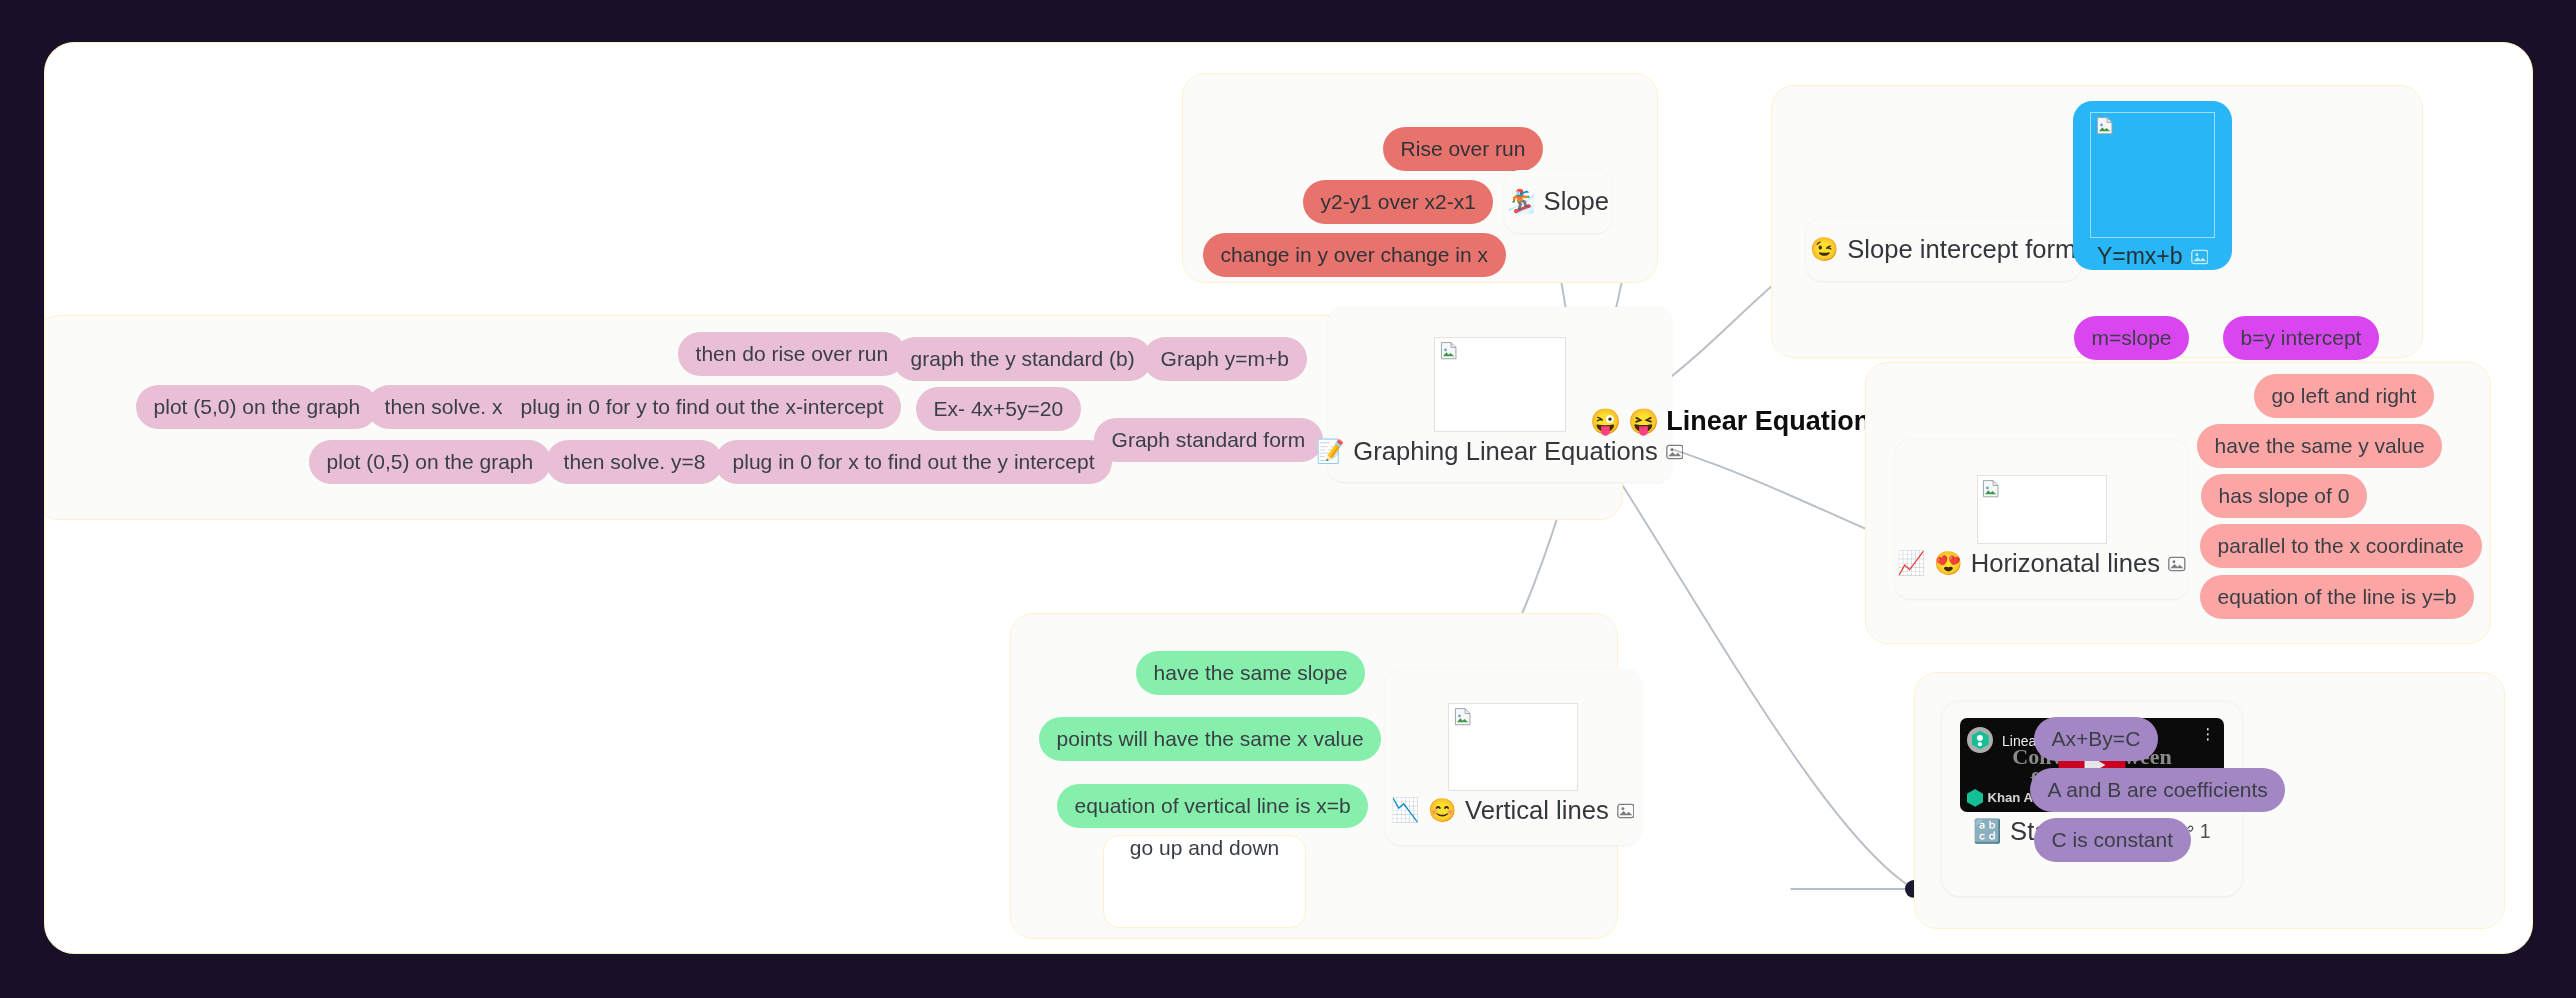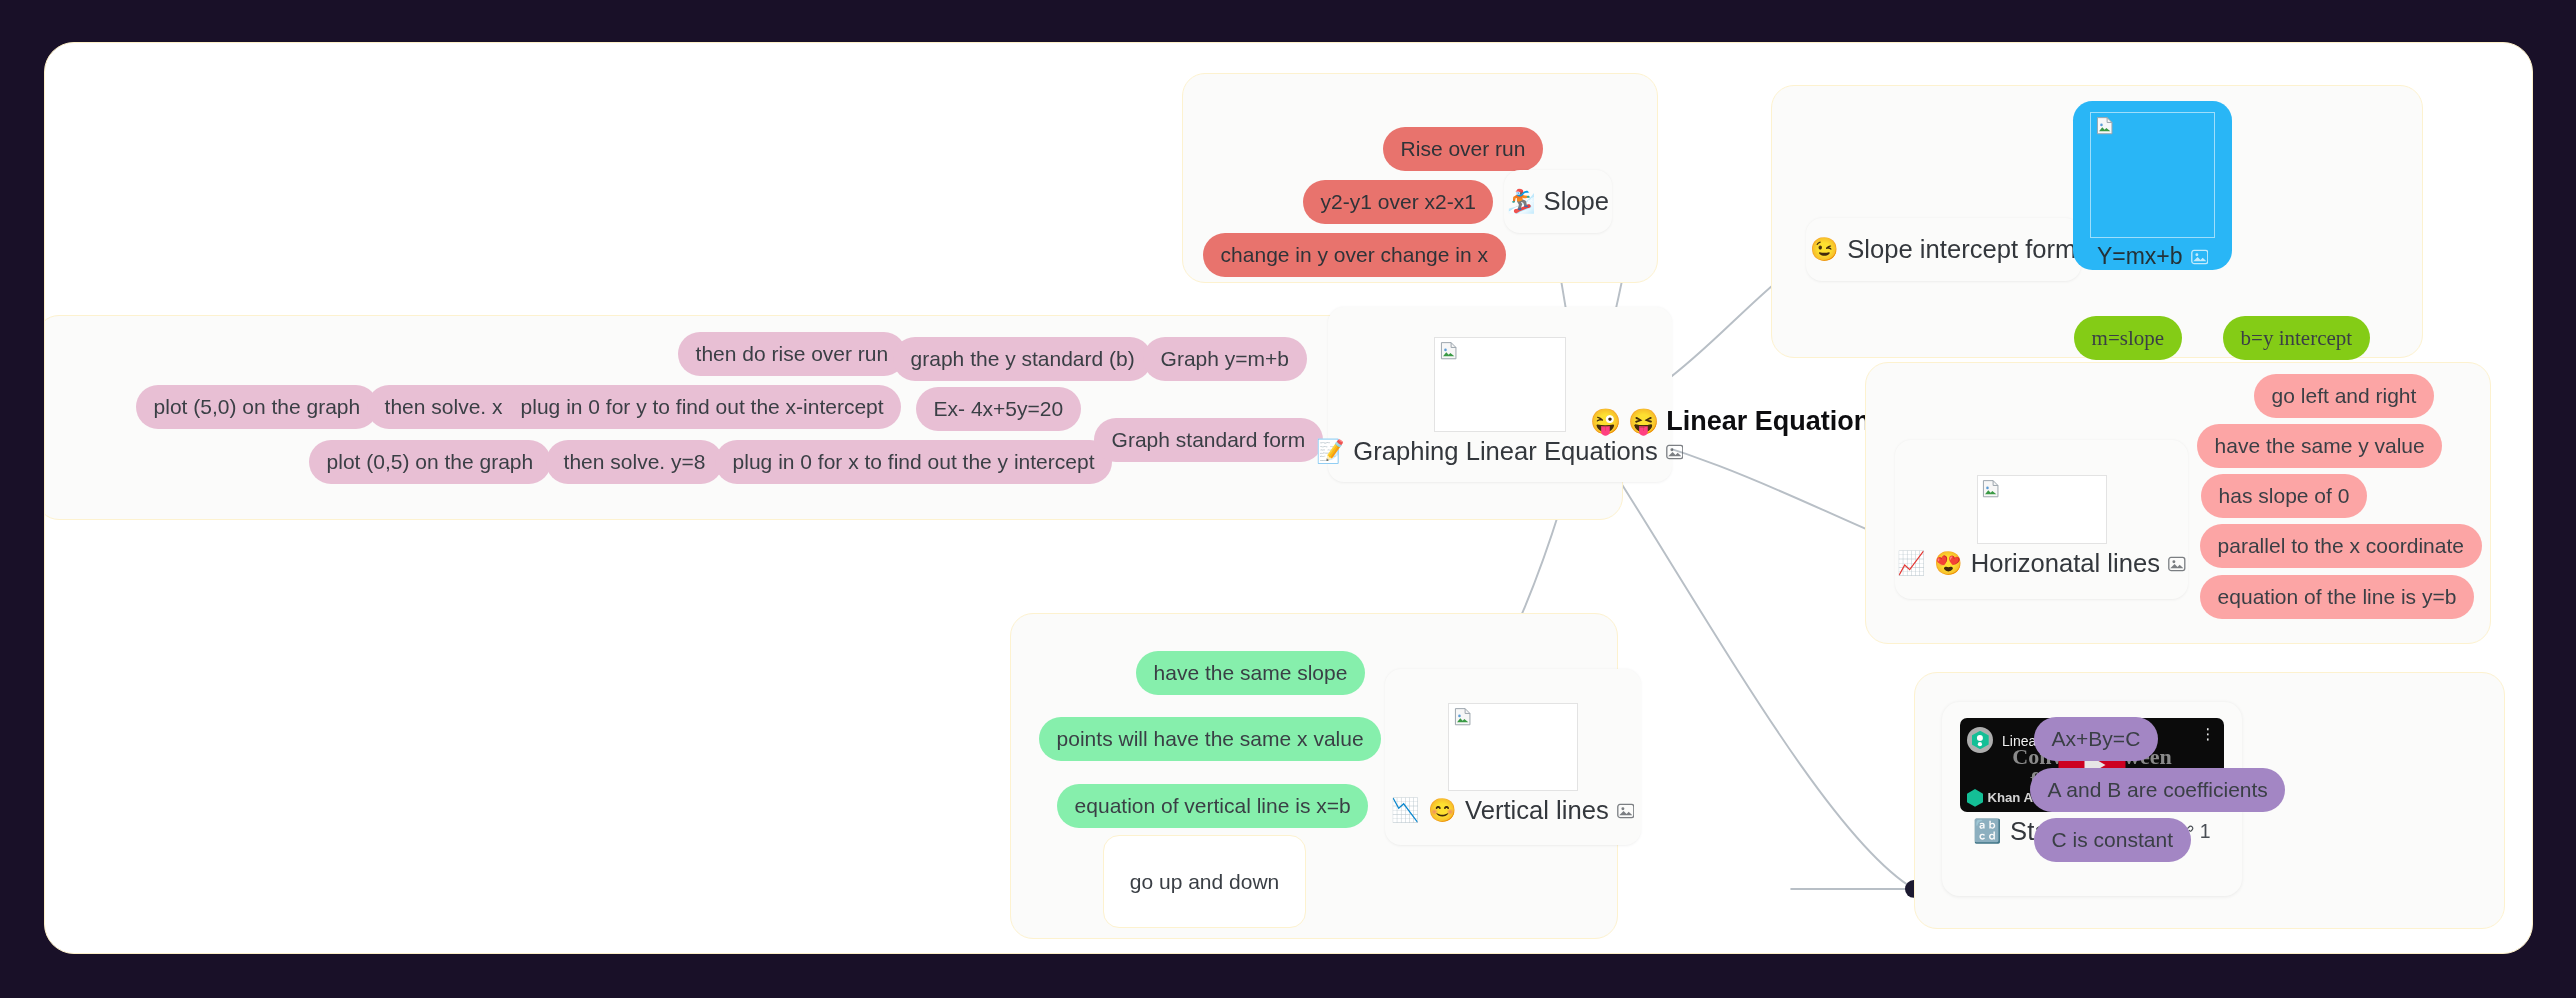--- a/index.html
+++ b/index.html
@@ -68,30 +68,30 @@
     border-radius: 881px;
     font-size: 21px;
     color: #3a3f45;
     white-space: nowrap;
     padding: 0 17.6px;
     height: 44px;
   }
   .pill.red   { background: #e8736d; color: #2f3338; }
   .pill.pink  { background: #e8bfd4; }
   .pill.rose  { background: #fca5a5; }
-  .pill.blue  { background: #84cc16; font-family: Liberation Serif, serif; }
+  .pill.blue  { background: #d946ef; }
   .pill.lblue { background: #86efac; }
   .pill.purple{ background: #a386c4; }
 
   .whitebox {
     position: absolute;
     background: #ffffff;
     border: 1.8px solid #fdf2cf;
     border-radius: 16px;
-    display: flex; align-items: center; justify-content: center;
+    display: flex; justify-content: center;
     font-size: 21px; color: #3a3f45;
   }
 
   
   .blue-card {
     position: absolute;
     background: #29b6f6;
     border-radius: 19.4px;
     display: flex; flex-direction: column; align-items: center; justify-content: flex-start;
   }

